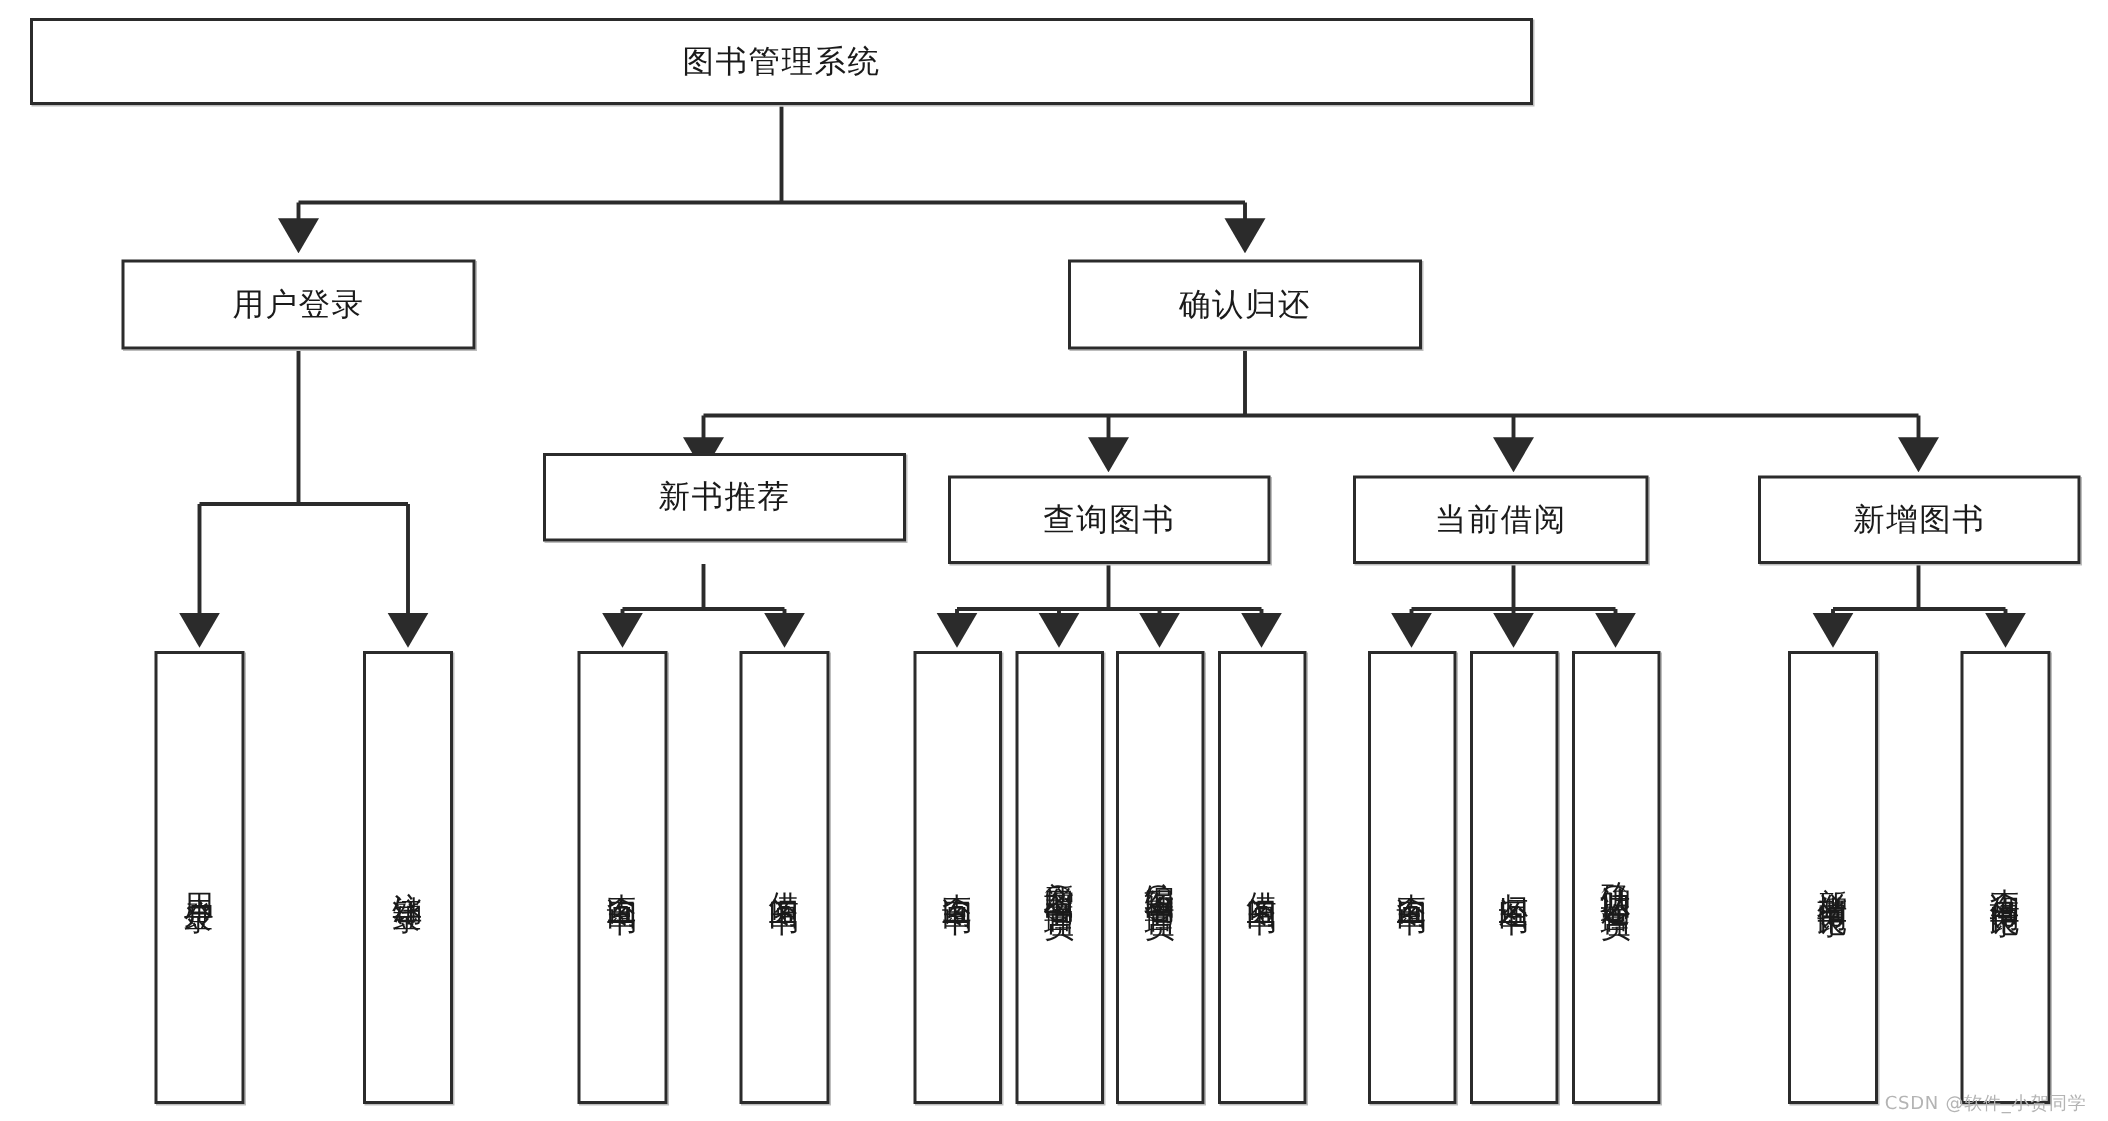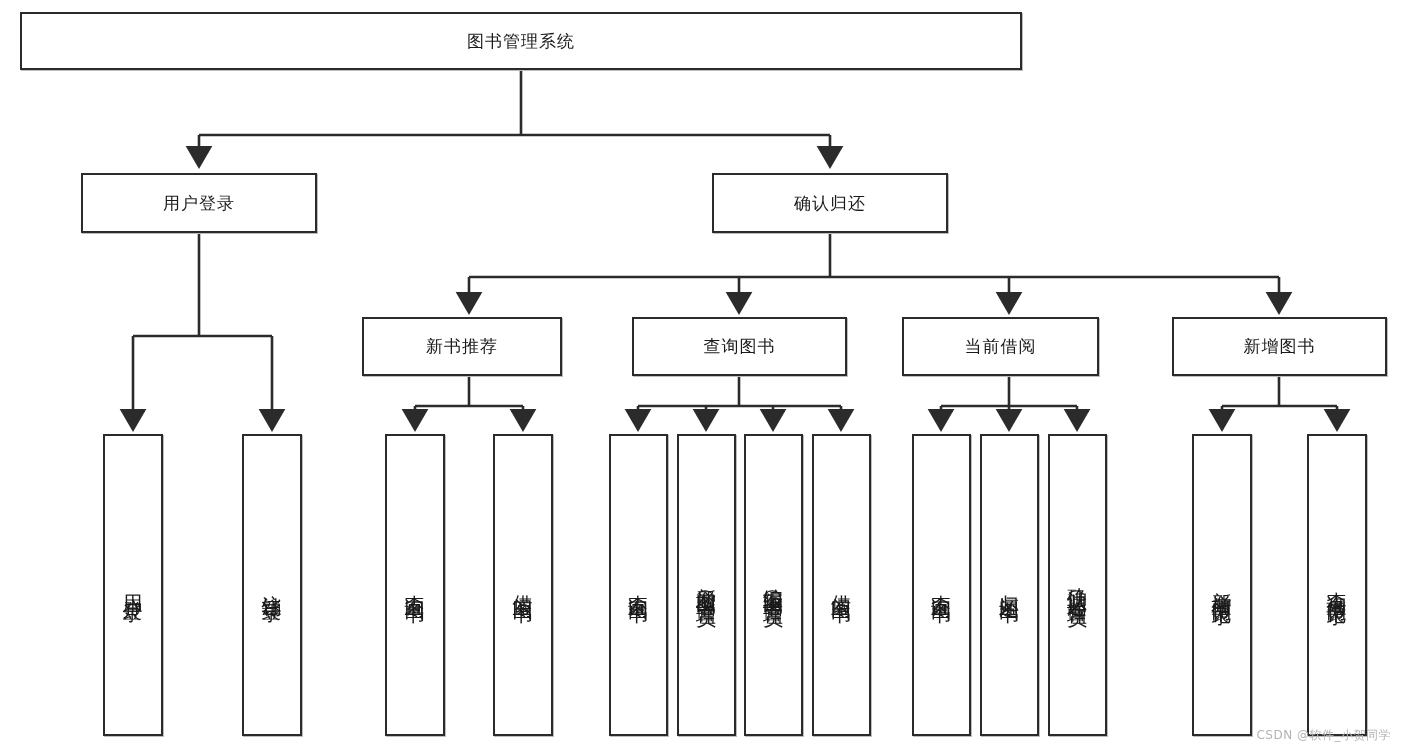--- a/index.html
+++ b/index.html
@@ -13,21 +13,21 @@
   svg#edges{position:absolute;left:0;top:0;width:1405px;height:747px;}
   .node{
     position:absolute;
     box-sizing:border-box;
     background:#ffffff;
     border:2.5px solid #2b2b2b;
     display:flex;align-items:center;justify-content:center;
     box-shadow:1px 1px 0 #bdbdbd;
   }
   .node-label{
-    font-size:17px;
+    font-size:21px;
     letter-spacing:1px;
     color:#1a1a1a;
     white-space:nowrap;
     line-height:1;
     text-align:center;
   }
   .node.leaf .node-label{
     writing-mode:vertical-rl;
     text-orientation:upright;
     letter-spacing:3px;
@@ -108,21 +108,21 @@
     <span class="node-label">图书管理系统</span>
   </div>
 
   <div class="node" style="left:81px;top:173px;width:236px;height:60px;">
     <span class="node-label">用户登录</span>
   </div>
   <div class="node" style="left:712px;top:173px;width:236px;height:60px;">
     <span class="node-label">确认归还</span>
   </div>
 
-  <div class="node" style="left:362px;top:317px;width:200px;height:59px;">
+  <div class="node" style="left:362px;top:302px;width:242px;height:59px;">
     <span class="node-label">新书推荐</span>
   </div>
   <div class="node" style="left:632px;top:317px;width:215px;height:59px;">
     <span class="node-label">查询图书</span>
   </div>
   <div class="node" style="left:902px;top:317px;width:197px;height:59px;">
     <span class="node-label">当前借阅</span>
   </div>
   <div class="node" style="left:1172px;top:317px;width:215px;height:59px;">
     <span class="node-label">新增图书</span>

